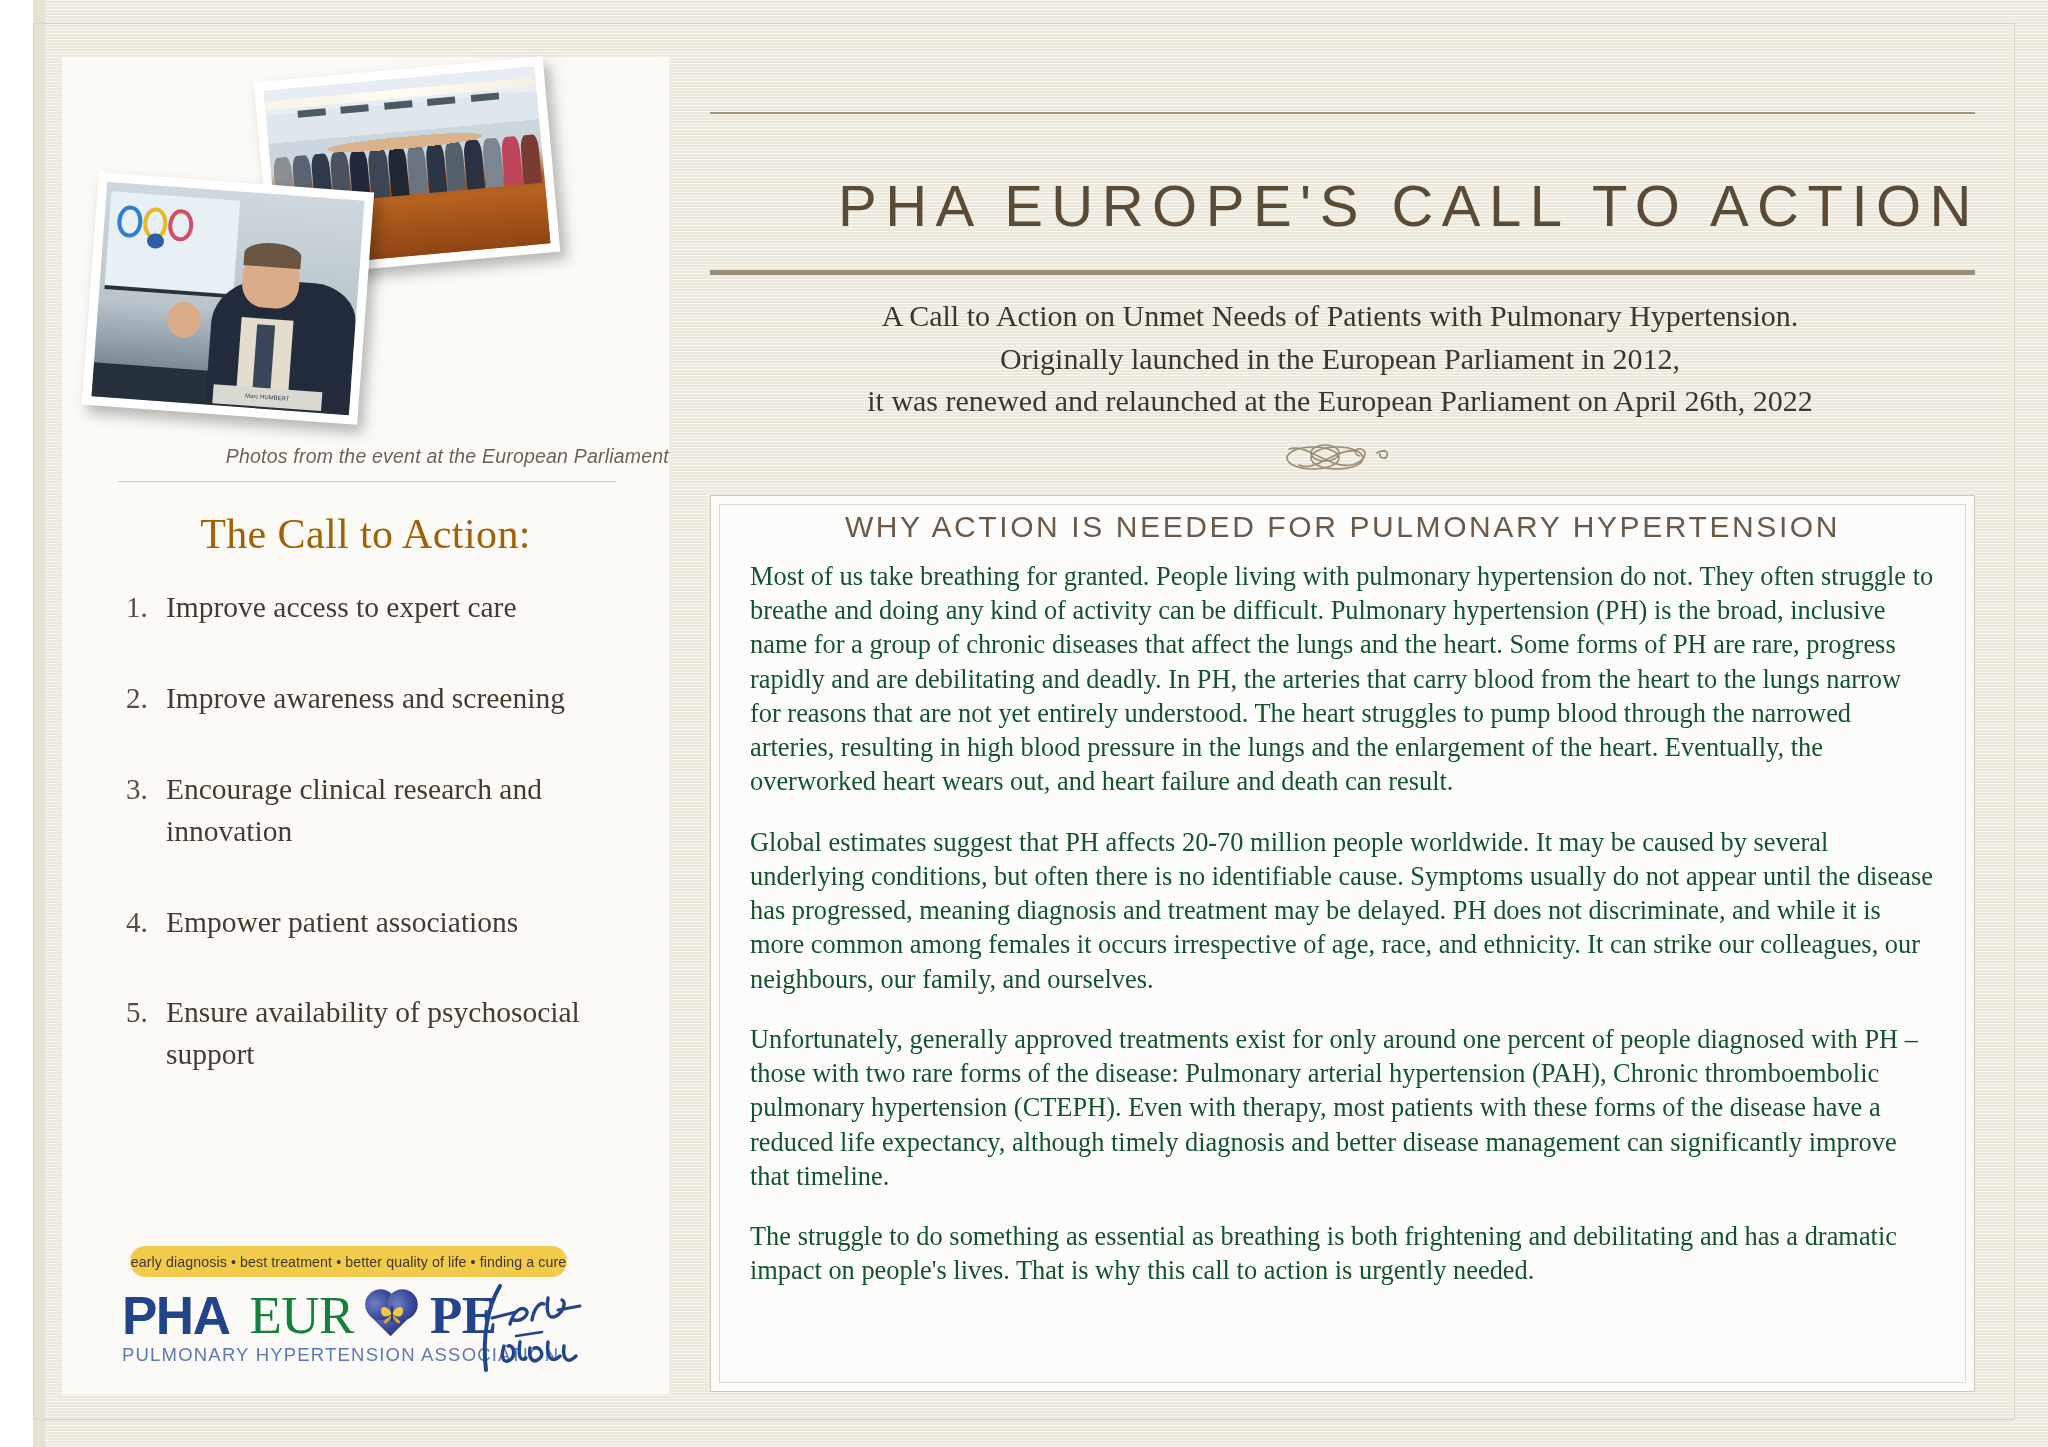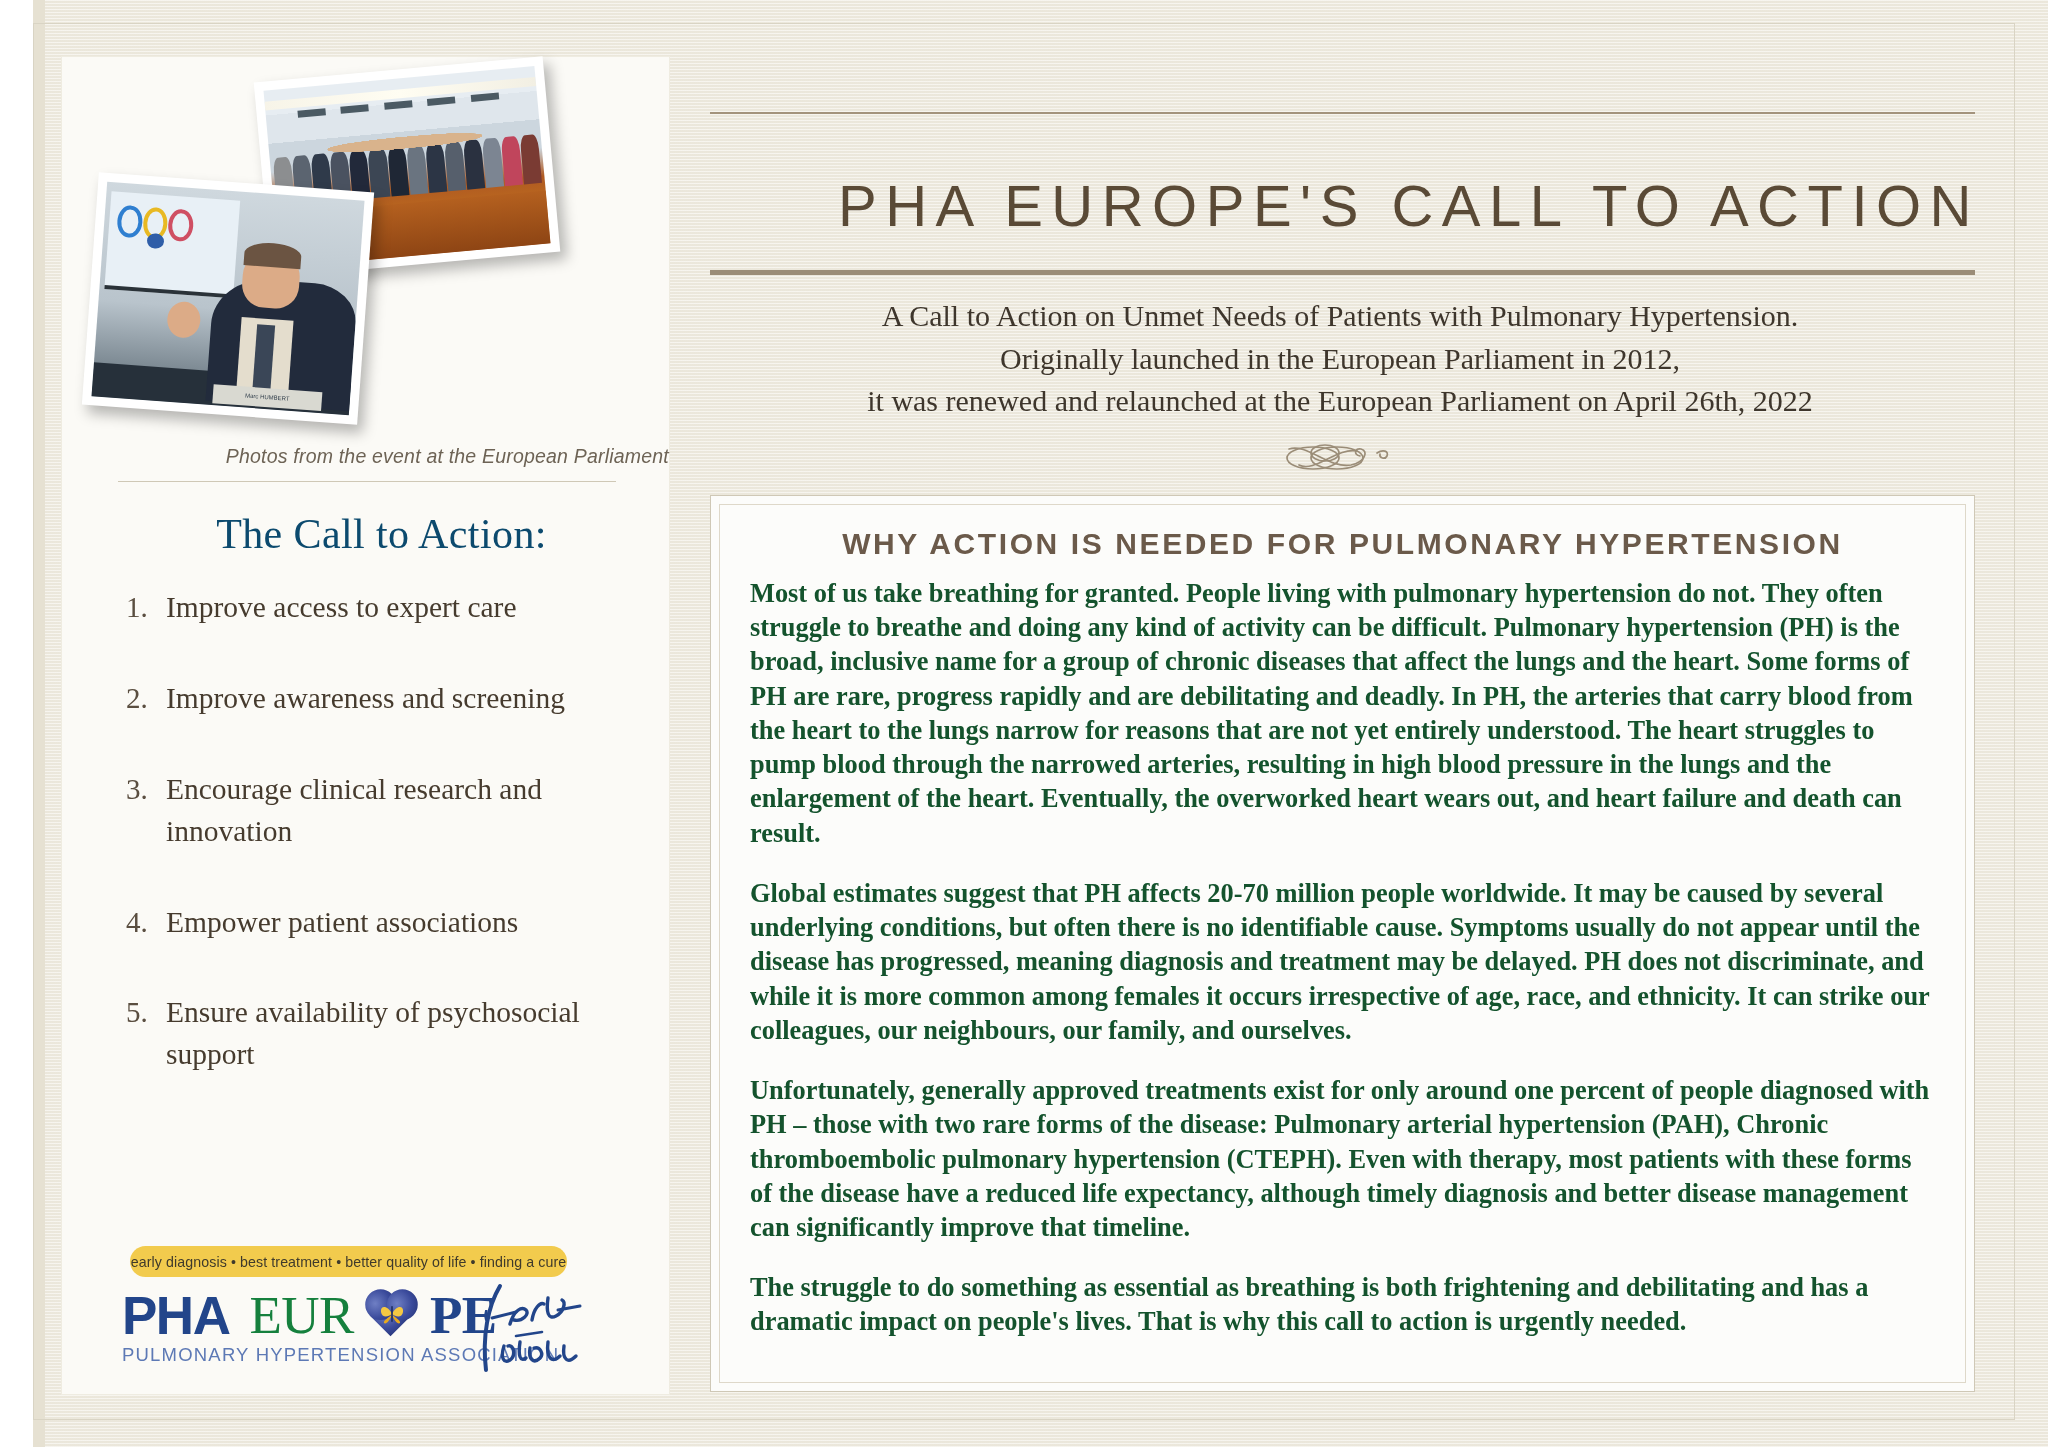--- a/index.html
+++ b/index.html
@@ -164,24 +164,24 @@
     font-style:italic;
     font-size:19.5px;
     letter-spacing:0.2px;
     color:#6d6355;
   }
   .left-divider{
     position:absolute;left:56px;top:424px;width:498px;height:1px;
     background:#cfc8b6;
   }
   .cta-title{
-    position:absolute;left:16px;top:453px;width:607px;
+    position:absolute;left:0;top:453px;width:607px;
     text-align:center;
     font-size:42px;
-    color:#0c4a6e;
+    color:#a16207;
     letter-spacing:0.4px;
   }
   .cta-list{
     position:absolute;left:0;top:530px;width:607px;
   }
   .cta-item{
     display:flex;
     margin:0 0 49px 0;
     padding:0 46px 0 64px;
   }
@@ -293,23 +293,22 @@
   }
   .content-box{
     position:absolute;left:10px;top:438px;width:1265px;height:897px;
     background:#fcfcfa;
     border:1px solid #cfc8b6;
     box-sizing:border-box;
   }
   .content-inner{
     position:absolute;left:8px;top:8px;right:8px;bottom:8px;
     border:1px solid #ded8c9;
-    padding:22px 30px 0 30px;
+    padding:5px 30px 0 30px;
     box-sizing:border-box;
-    font-weight:bold;
   }
   .section-head{
     text-align:center;
     font-family:"Liberation Sans",sans-serif;
     font-size:30px;
     letter-spacing:2.6px;
     color:#6b5a4a;
     margin-bottom:15px;
   }
   .para{

